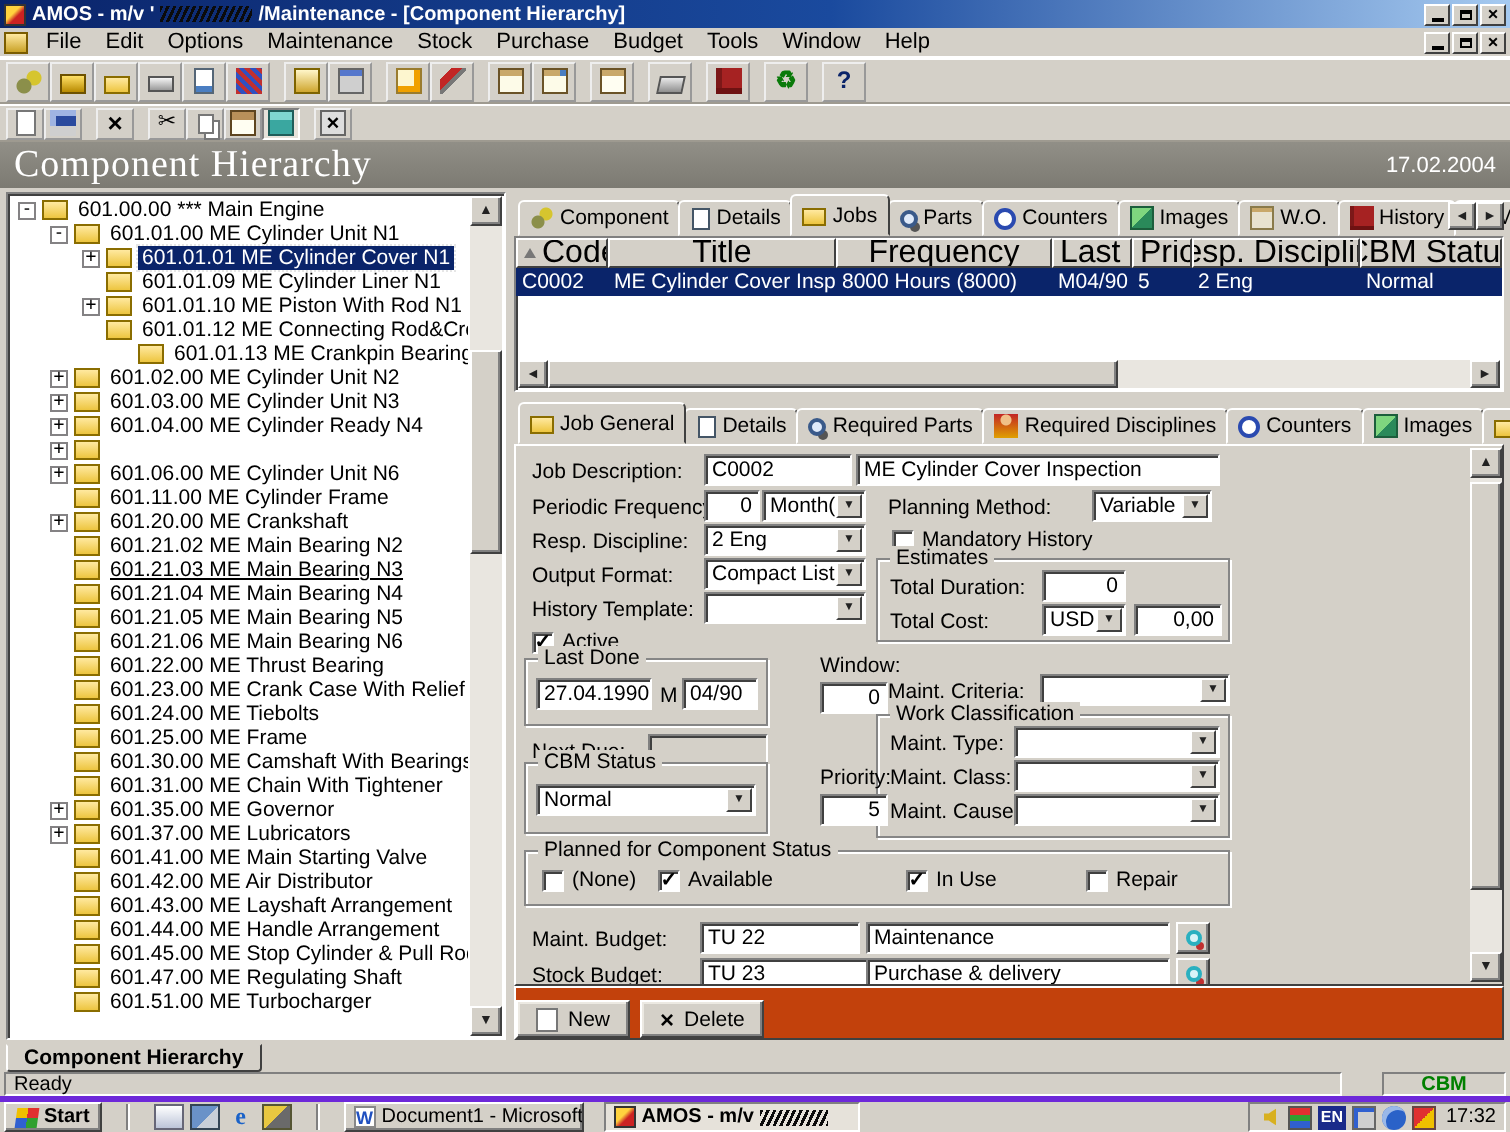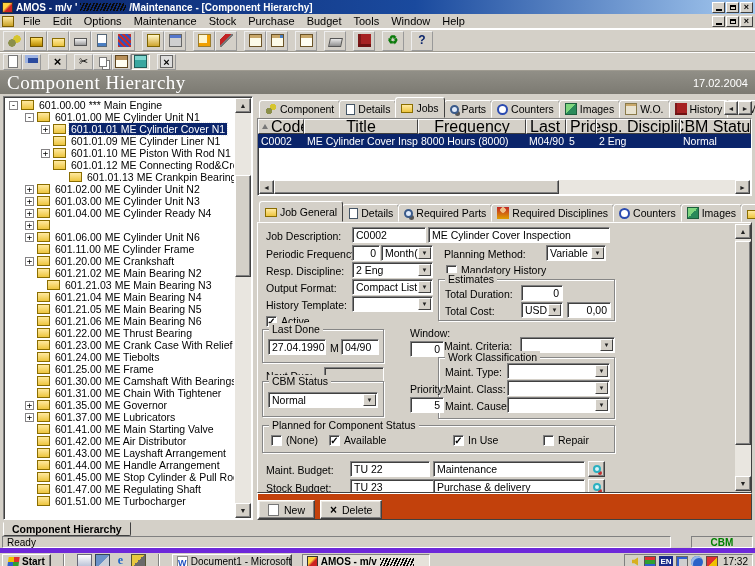--- a/index.html
+++ b/index.html
@@ -135,21 +135,21 @@
   .pbtn .ic{width:11px;height:12px;line-height:12px}
 
   
   .bottomstrip{position:absolute;left:0;top:522px;right:0;height:14px;background:#d4d0c8;display:flex;align-items:flex-start;padding-left:3px}
   .btab{height:14px;background:#d4d0c8;border:1px solid;border-color:#fff #404040 #404040 #fff;border-top-color:#d4d0c8;padding:0 8px;font-weight:bold;font-size:10.5px;display:flex;align-items:center;border-radius:0 0 2px 2px}
   .statusbar{position:absolute;left:0;top:536px;right:0;height:12px;background:#d4d0c8;display:flex;gap:20px;padding:0 2px;font-size:10px}
   .sp{border:1px solid;border-color:#808080 #fff #fff #808080;height:12px;display:flex;align-items:center;padding:0 4px;white-space:nowrap}
   .sp.grow{flex:1}
   .cbm{color:#008000;font-weight:bold}
 
-  .taskbar{position:absolute;left:0;top:548px;right:0;height:18px;background:#d4d0c8;border-top:5px solid #6d28d9;display:flex;align-items:flex-start;gap:10px;padding:1px 2px}
+  .taskbar{position:absolute;left:0;top:548px;right:0;height:18px;background:#d4d0c8;border-top:3px solid #6d28d9;display:flex;align-items:center;gap:10px;padding:1px 2px}
   .startbtn{height:15px;background:#d4d0c8;border:1px solid;border-color:#fff #404040 #404040 #fff;box-shadow:inset -1px -1px 0 #808080;display:flex;align-items:center;gap:3px;padding:0 5px;font-weight:bold;font-size:10px}
   .flag{width:11px;height:10px;background:conic-gradient(#e03030 0 25%,#30a030 0 50%,#3060d0 0 75%,#f0c000 0);transform:skewX(-8deg);flex:none}
   .qsep{width:2px;height:13px;border-left:1px solid #808080;border-right:1px solid #fff;margin:0 2px}
   .qbtn{width:15px;height:13px;flex:none}
   .q-doc{background:linear-gradient(#fff,#bcc4d8);border:1px solid #667}
   .q-desk{background:linear-gradient(135deg,#6a92c8 55%,#c8cfd8 55%);border:1px solid #345}
   .q-ie{color:#1a62c8;font-weight:bold;font-size:12px;line-height:12px;text-align:center;font-family:"Liberation Serif",serif}
   .q-pen{background:linear-gradient(135deg,#e8c840 50%,#6a6a6a 50%);border:1px solid #553}
   .taskbtn{height:15px;display:flex;align-items:center;gap:3px;padding:0 4px;font-size:10px;background:#d4d0c8;border:1px solid;border-color:#fff #404040 #404040 #fff;box-shadow:inset -1px -1px 0 #808080;white-space:nowrap;overflow:hidden}
   .taskbtn.pressed{border-color:#808080 #fff #fff #808080;box-shadow:none;background:#e6e2da;font-weight:bold}
@@ -386,21 +386,21 @@
     <span class="tlabel">601.20.00 ME Crankshaft</span>
   </div>
 
 
   <div class="trow" style="padding-left: 19px;">
     <span class="texp"></span>
     <span class="tfolder"></span>
     <span class="tlabel">601.21.02 ME Main Bearing N2</span>
   </div>
 
-  <div class="trow" style="padding-left: 29px;">
+  <div class="trow" style="padding-left: 19px; text-decoration: underline;">
     <span class="texp"></span>
     <span class="tfolder"></span>
     <span class="tlabel">601.21.03 ME Main Bearing N3</span>
   </div>
 
   <div class="trow" style="padding-left: 19px;">
     <span class="texp"></span>
     <span class="tfolder"></span>
     <span class="tlabel">601.21.04 ME Main Bearing N4</span>
   </div>

